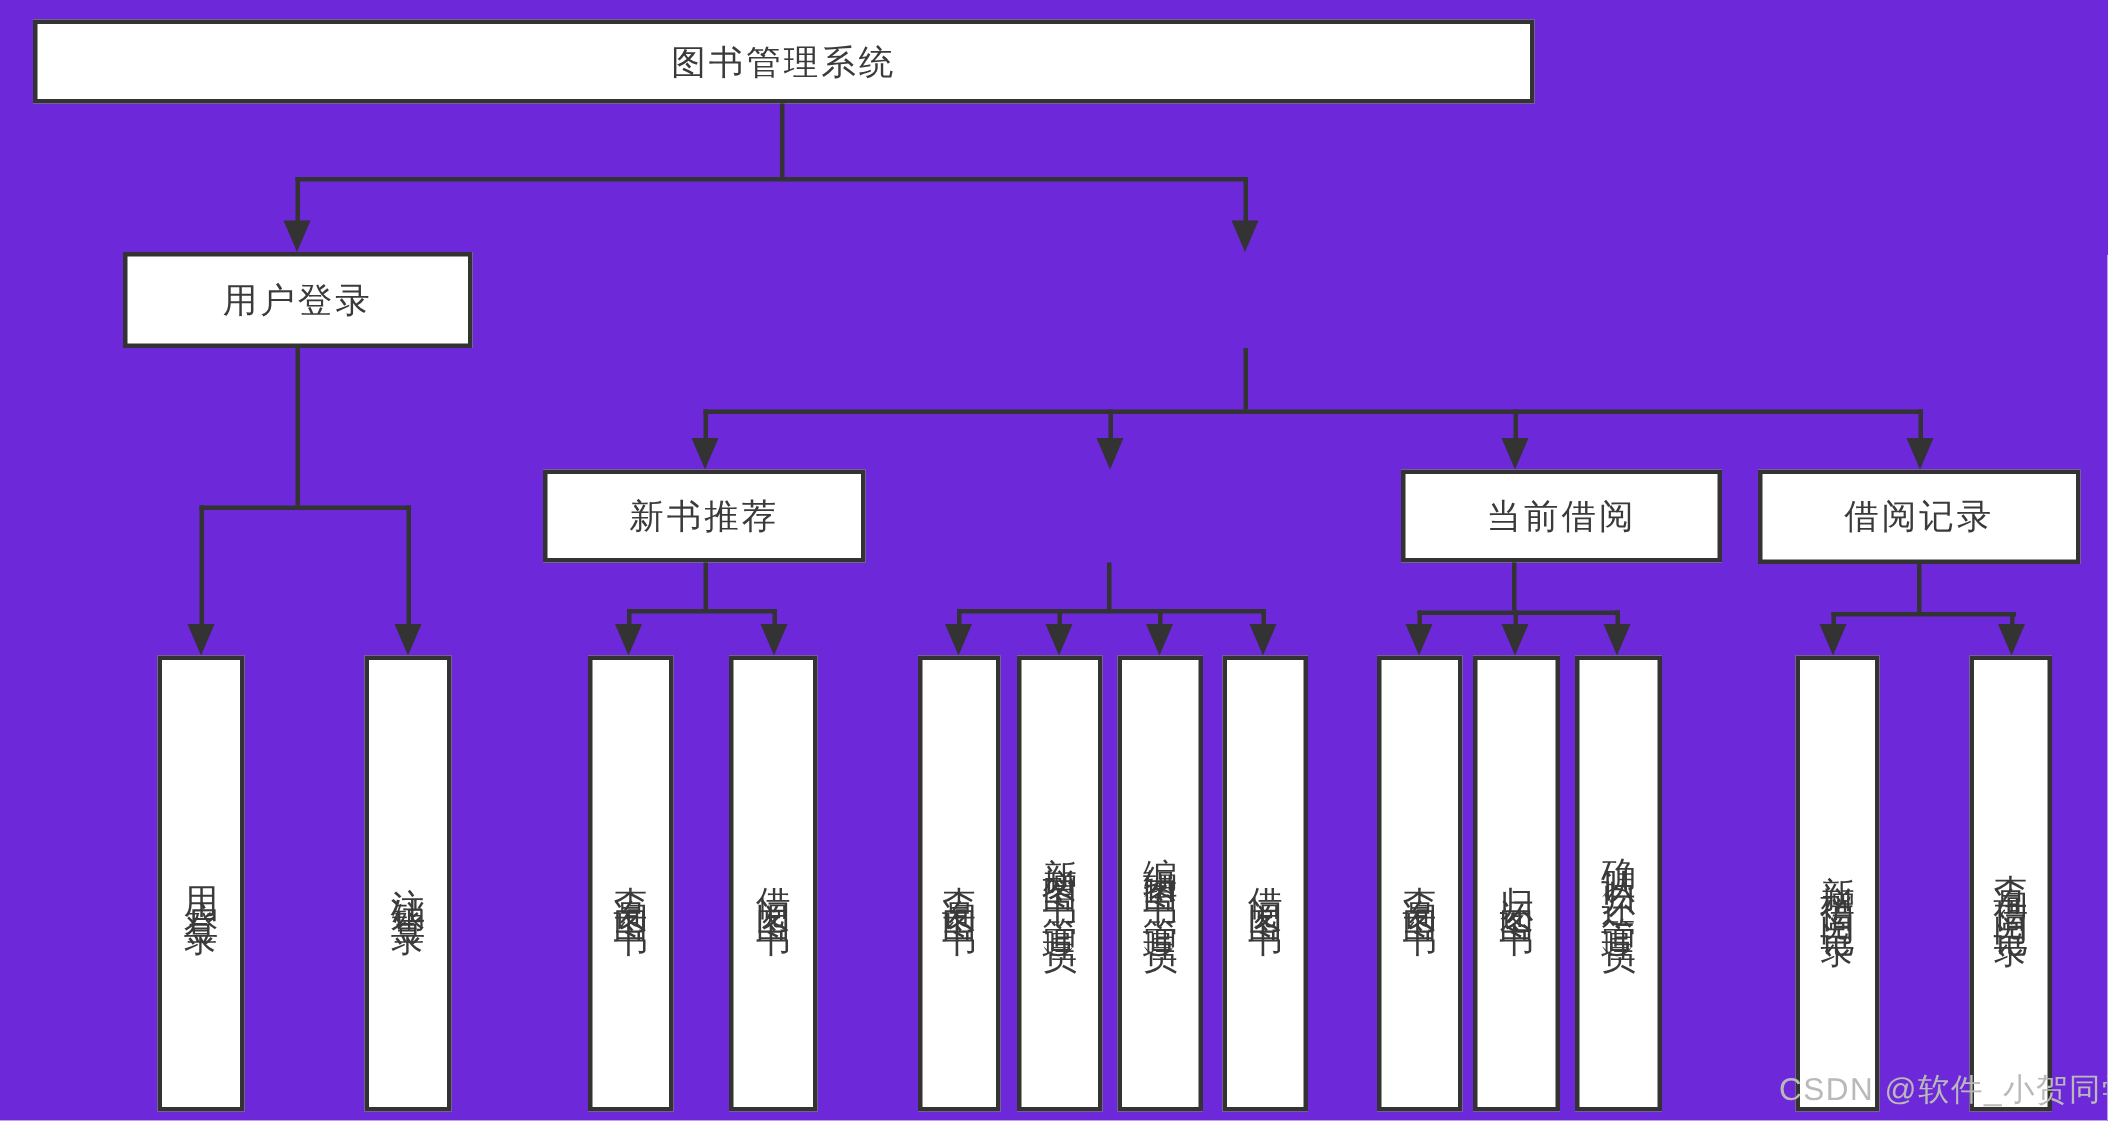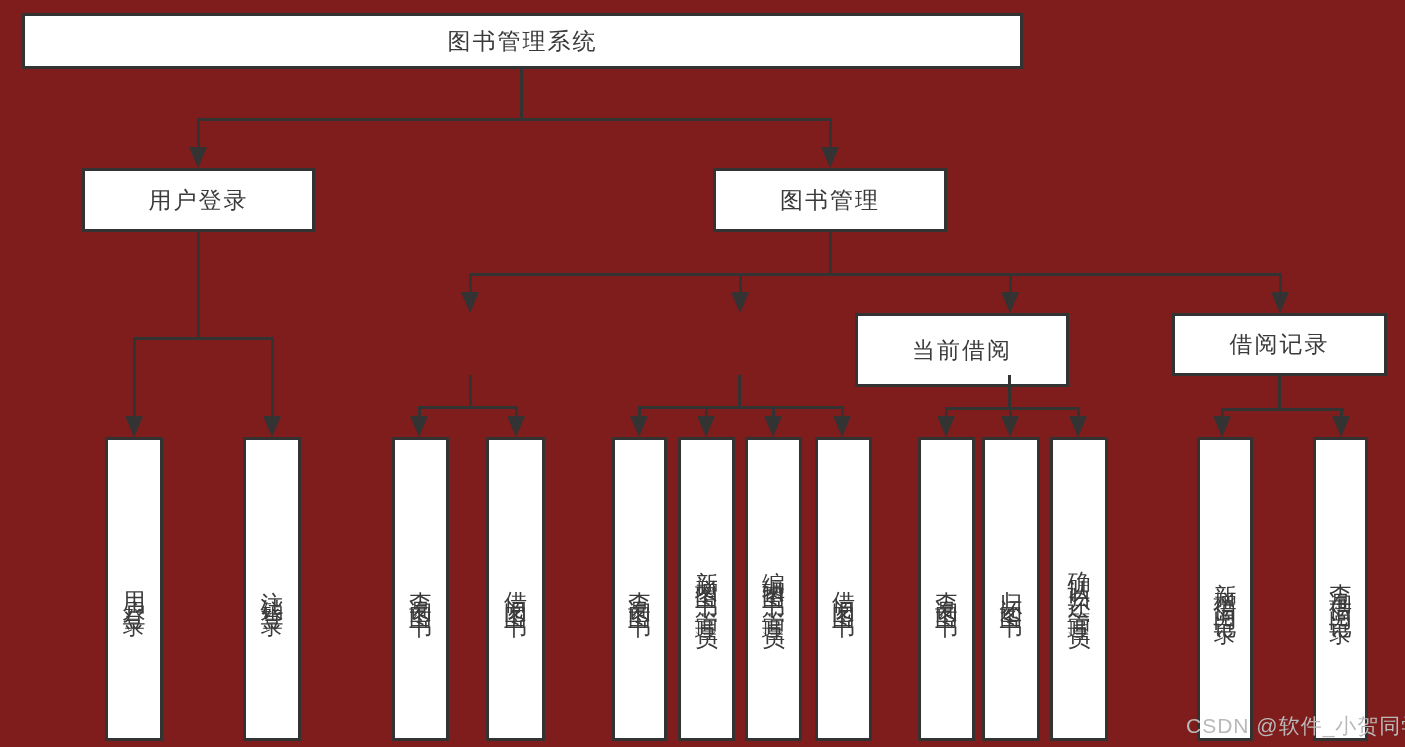--- a/index.html
+++ b/index.html
@@ -1,19 +1,19 @@
 <!DOCTYPE html>
 <html><head>
 <meta charset="utf-8">
 <style>
   html,body { margin:0; padding:0; background:#ffffff; }
   #canvas {
     position:relative;
     width:1405px; height:747px;
-    background:#7f1d1d;
+    background:#6d28d9;
     font-family:"Liberation Sans","DejaVu Sans",sans-serif;
     overflow:hidden;
   }
   .node {
     position:absolute;
     box-sizing:border-box;
     border:3px solid #333333;
     background:#ffffff;
     display:flex;
     align-items:center;
@@ -54,41 +54,41 @@
   <div class="node" style="left:22px;top:13px;width:1001px;height:56px">图书管理系统</div>
 
   <div class="vline" style="left:520px;top:69px;height:49px"></div>
   <div class="hline" style="left:197px;top:118px;width:634px"></div>
   <div class="vline" style="left:197px;top:118px;height:30px"></div>
   <div class="arrow" style="left:189px;top:147px"></div>
   <div class="vline" style="left:829px;top:118px;height:30px"></div>
   <div class="arrow" style="left:821px;top:147px"></div>
 
   <div class="node" style="left:82px;top:168px;width:233px;height:64px">用户登录</div>
-  <div class="node" style="left:713px;top:168px;width:234px;height:64px">图书管理</div>
 
   <div class="vline" style="left:197px;top:232px;height:105px"></div>
   <div class="hline" style="left:133px;top:337px;width:141px"></div>
   <div class="vline" style="left:133px;top:337px;height:80px"></div>
   <div class="arrow" style="left:125px;top:416px"></div>
   <div class="vline" style="left:271px;top:337px;height:80px"></div>
   <div class="arrow" style="left:263px;top:416px"></div>
 
   <div class="vline" style="left:829px;top:232px;height:41px"></div>
   <div class="hline" style="left:469px;top:273px;width:813px"></div>
   <div class="vline" style="left:469px;top:273px;height:21px"></div>
   <div class="arrow" style="left:461px;top:292px"></div>
   <div class="vline" style="left:739px;top:273px;height:21px"></div>
   <div class="arrow" style="left:731px;top:292px"></div>
   <div class="vline" style="left:1009px;top:273px;height:21px"></div>
   <div class="arrow" style="left:1001px;top:292px"></div>
   <div class="vline" style="left:1279px;top:273px;height:21px"></div>
   <div class="arrow" style="left:1271px;top:292px"></div>
 
-  <div class="node" style="left:855px;top:313px;width:214px;height:74px">当前借阅</div>
+  <div class="node" style="left:362px;top:313px;width:215px;height:62px">新书推荐</div>
+  <div class="node" style="left:934px;top:313px;width:214px;height:62px">当前借阅</div>
   <div class="node" style="left:1172px;top:313px;width:215px;height:63px">借阅记录</div>
 
   <div class="vline" style="left:469px;top:375px;height:31px"></div>
   <div class="hline" style="left:418px;top:406px;width:100px"></div>
   <div class="vline" style="left:418px;top:406px;height:12px"></div>
   <div class="arrow" style="left:410px;top:416px"></div>
   <div class="vline" style="left:515px;top:406px;height:12px"></div>
   <div class="arrow" style="left:507px;top:416px"></div>
 
   <div class="vline" style="left:738px;top:375px;height:31px"></div>

